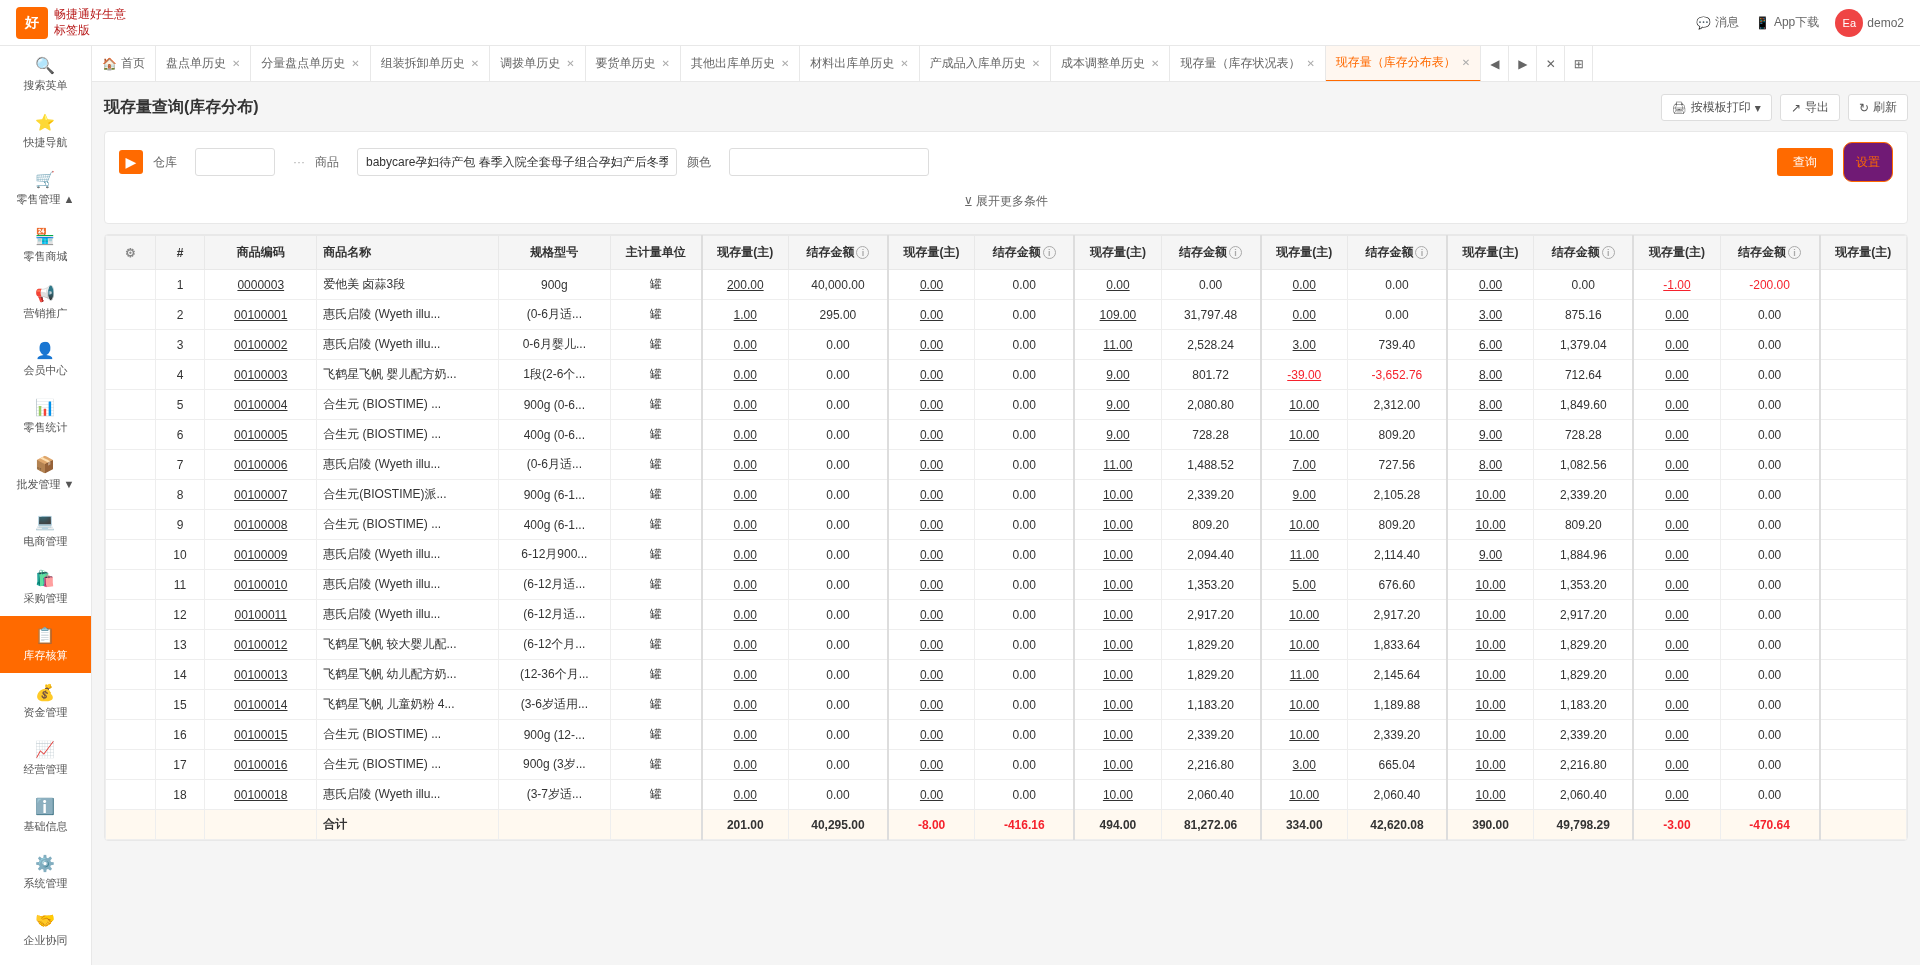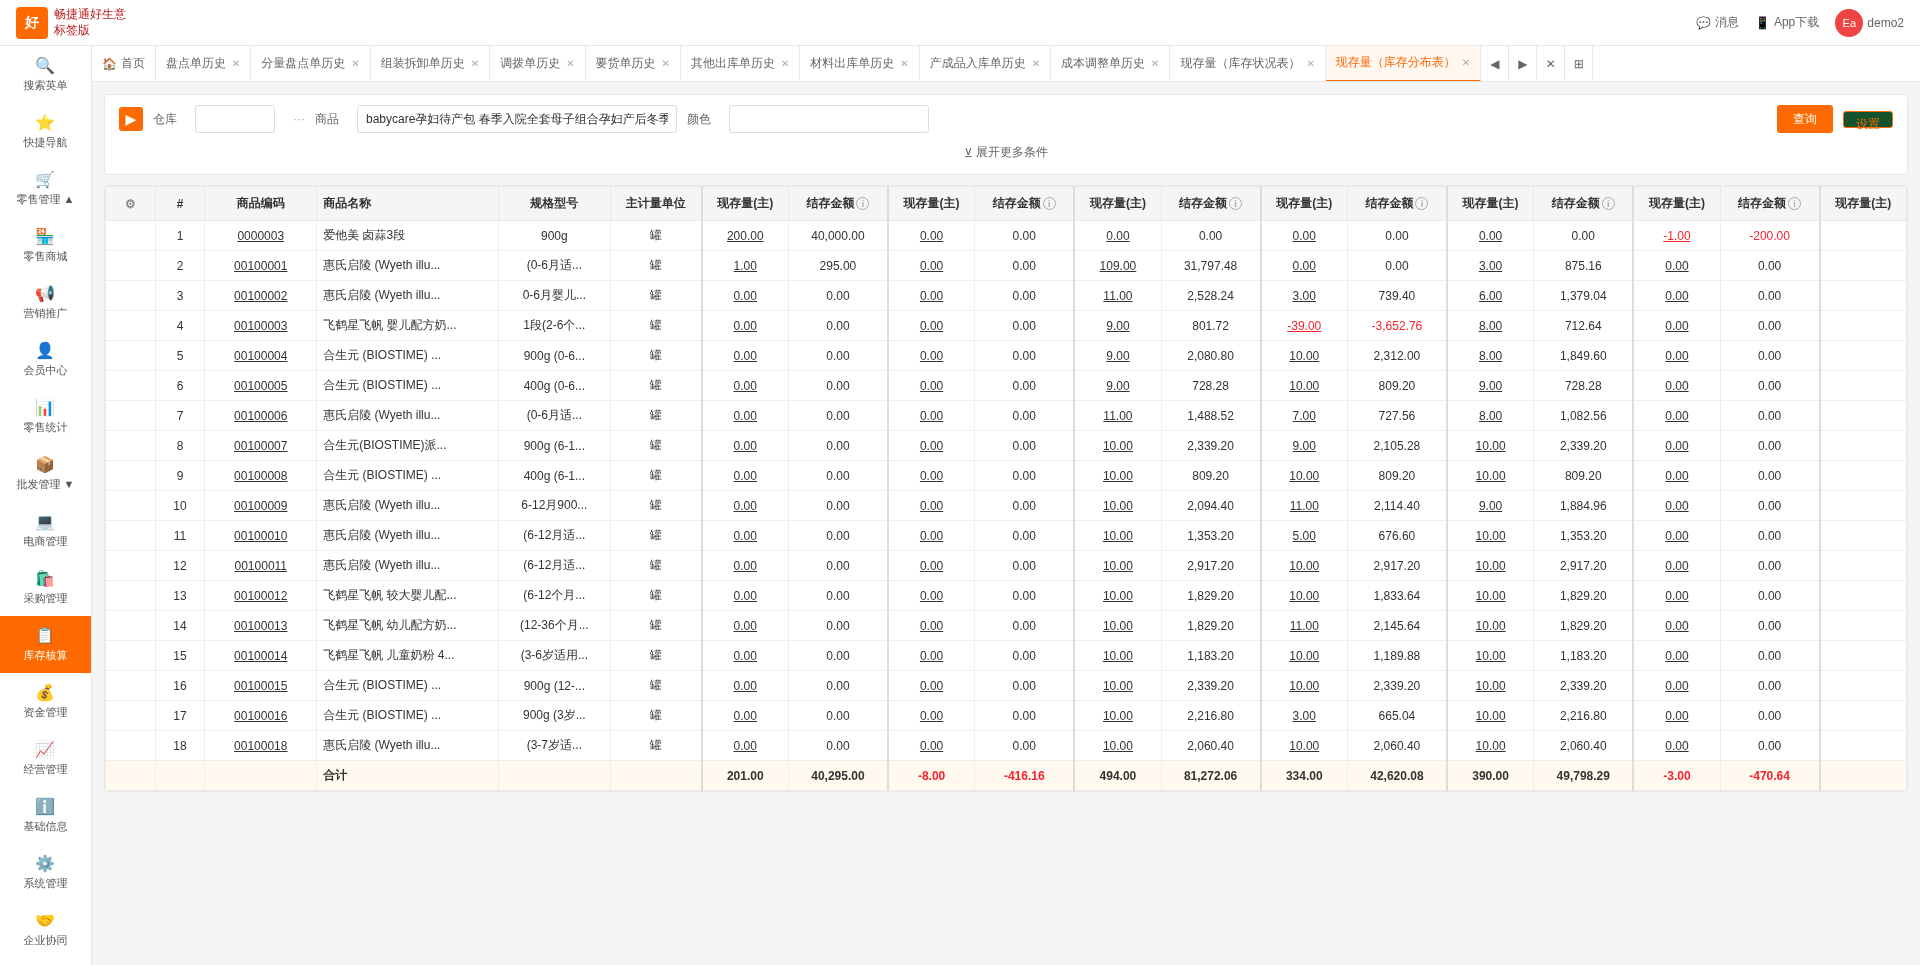--- a/index.html
+++ b/index.html
@@ -103,22 +103,22 @@
     .expand-btn {
       display: flex; align-items: center; gap: 3px;
       color: #666; cursor: pointer; font-size: 12px;
       padding: 3px 8px;
     }
     .search-btn {
       background: #ff6a00; color: #fff; border: none; border-radius: 3px;
       padding: 4px 16px; cursor: pointer; font-size: 12px; height: 28px;
     }
     .set-btn {
-      background: #14532d; color: #ff6a00; border: 1px solid #ff6a00; border-radius: 3px;
-      padding: 4px 12px; cursor: pointer; font-size: 12px; height: 17px;
+      background: #701a75; color: #ff6a00; border: 1px solid #ff6a00; border-radius: 9px;
+      padding: 4px 12px; cursor: pointer; font-size: 12px; height: 40px;
     }
     .orange-arrow {
       width: 24px; height: 24px; background: #ff6a00; border-radius: 3px;
       display: flex; align-items: center; justify-content: center;
       color: #fff; cursor: pointer; font-size: 14px;
     }
 
     
     .table-container {
       background: #fff; border-radius: 4px; border: 1px solid #e8e8e8;
@@ -309,20 +309,38 @@
     <span class="tab-close">✕</span>
   </div>
   <div class="tab-nav-btn">◀</div>
   <div class="tab-nav-btn">▶</div>
   <div class="tab-nav-btn">✕</div>
   <div class="tab-nav-btn">⊞</div>
 </div>
 
 <div class="main-content">
 
+  <div class="page-header">
+    <div class="page-title">现存量查询(库存分布)</div>
+    <div class="page-actions">
+      <button class="action-btn">
+        <span>🖨</span>
+        <span>按模板打印</span>
+        <span>▾</span>
+      </button>
+      <button class="action-btn">
+        <span>↗</span>
+        <span>导出</span>
+      </button>
+      <button class="action-btn">
+        <span>↻</span>
+        <span>刷新</span>
+      </button>
+    </div>
+  </div>
 
   <div class="filter-area">
     <div class="filter-row">
       <div class="orange-arrow">▶</div>
       <div class="filter-item">
         <span class="filter-label">仓库</span>
         <input class="filter-input" value="" style="">
         <span class="dots-btn">···</span>
       </div>
       <div class="filter-item">

